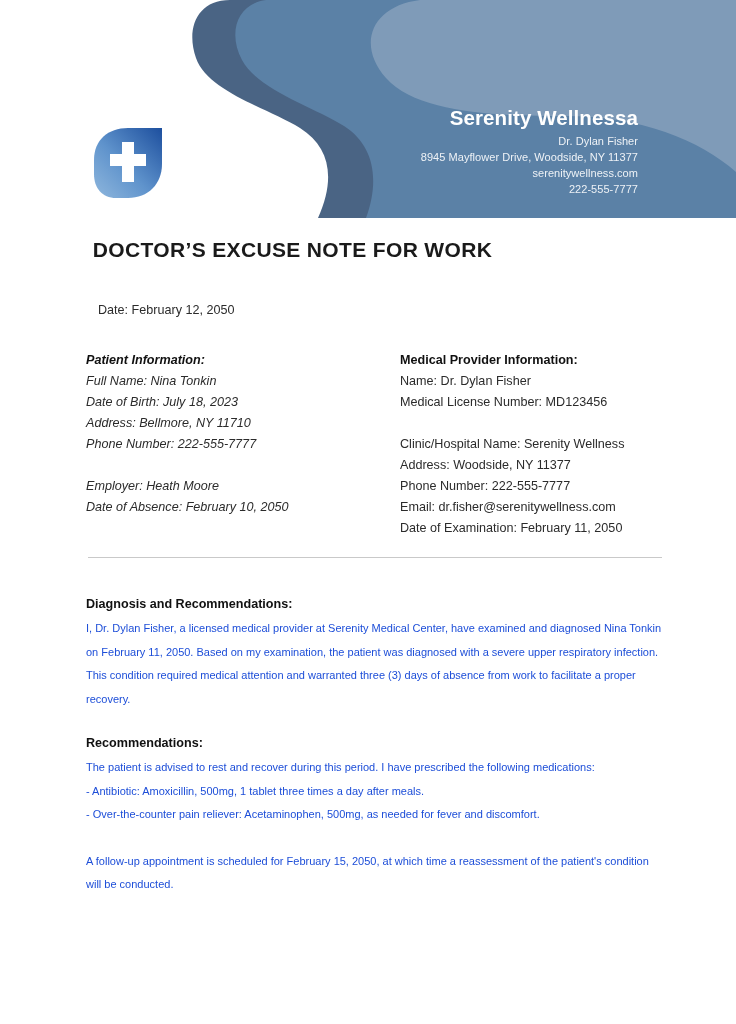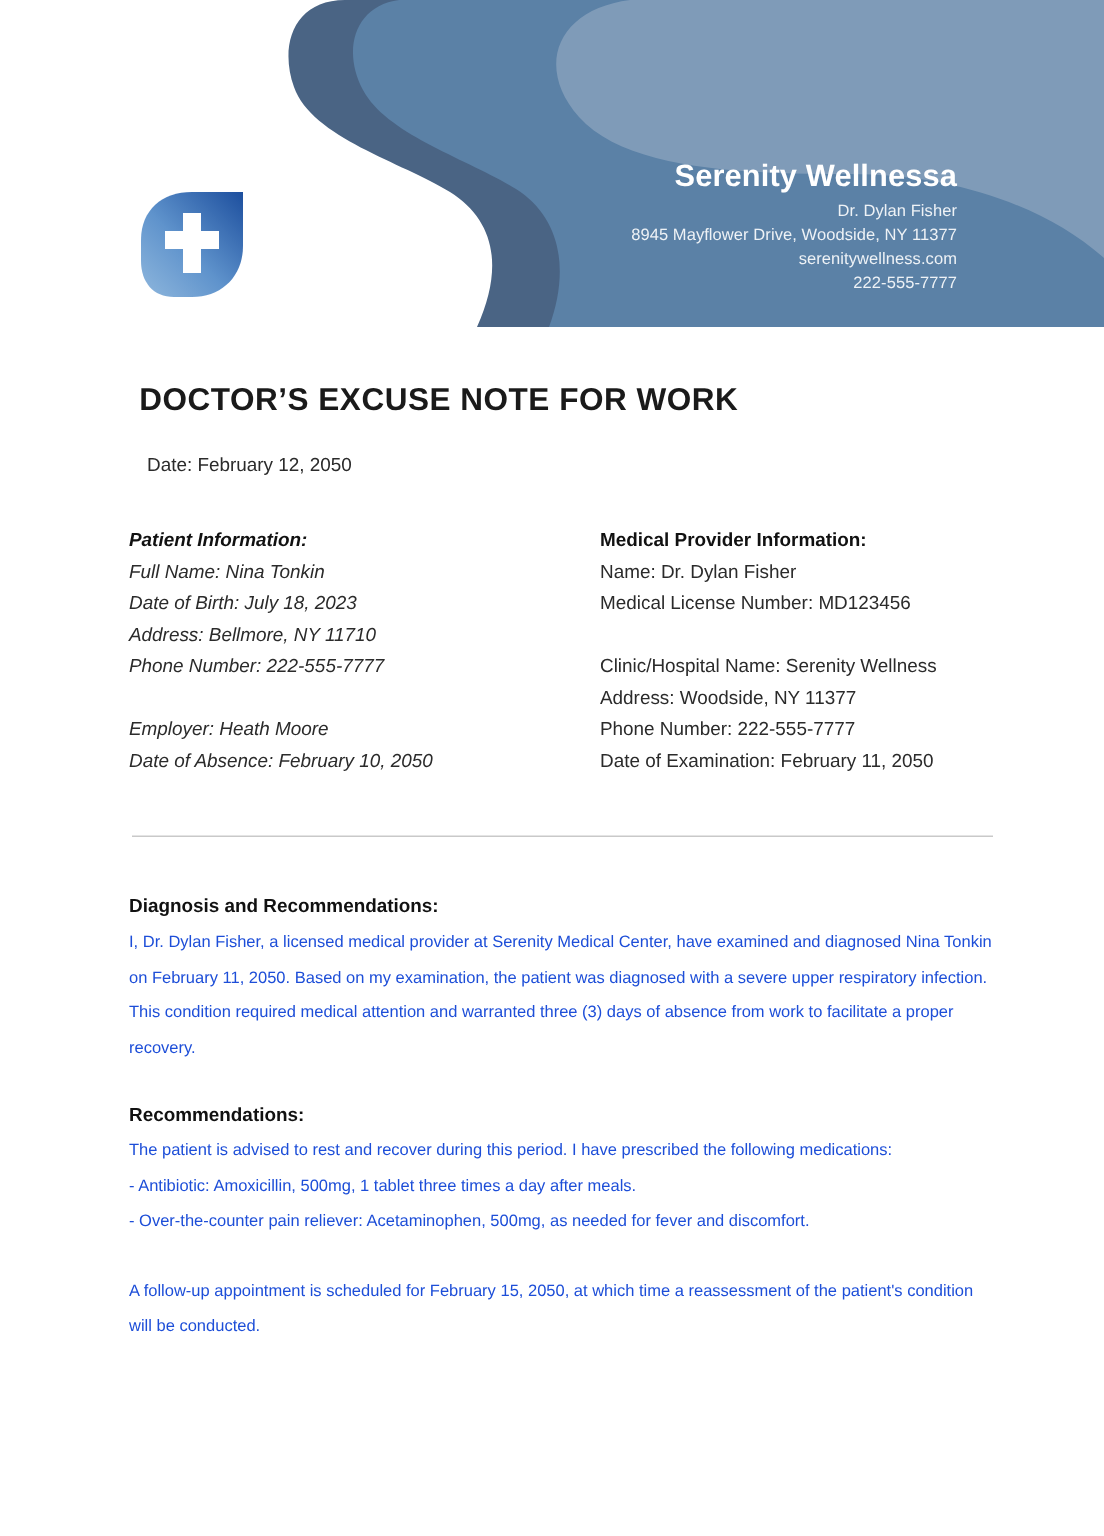--- a/index.html
+++ b/index.html
@@ -64,21 +64,21 @@
     left: 88px;
     top: 122px;
     width: 80px;
     height: 80px;
     z-index: 4;
   }
 
   
   #doc-title {
     position: absolute;
-    top: 255px;
+    top: 238px;
     left: 0;
     width: 585px;
     text-align: center;
     font-size: 21px;
     font-weight: bold;
     letter-spacing: 0.35px;
     color: #1a1a1a;
   }
 
   
@@ -218,20 +218,21 @@
     </div>
 
     <div id="provider-col">
       <div class="body-text bold-lead">Medical Provider Information:</div>
       <div class="body-text">Name: Dr. Dylan Fisher</div>
       <div class="body-text">Medical License Number: MD123456</div>
       <div class="col-gap"></div>
       <div class="body-text">Clinic/Hospital Name: Serenity Wellness</div>
       <div class="body-text">Address: Woodside, NY 11377</div>
       <div class="body-text">Phone Number: 222-555-7777</div>
+      <div class="body-text">Email: dr.fisher@serenitywellness.com</div>
       <div class="body-text">Date of Examination: February 11, 2050</div>
     </div>
 
   </div>
 </div>
 
 <div id="rule"></div>
 
 <div id="narrative">
 

